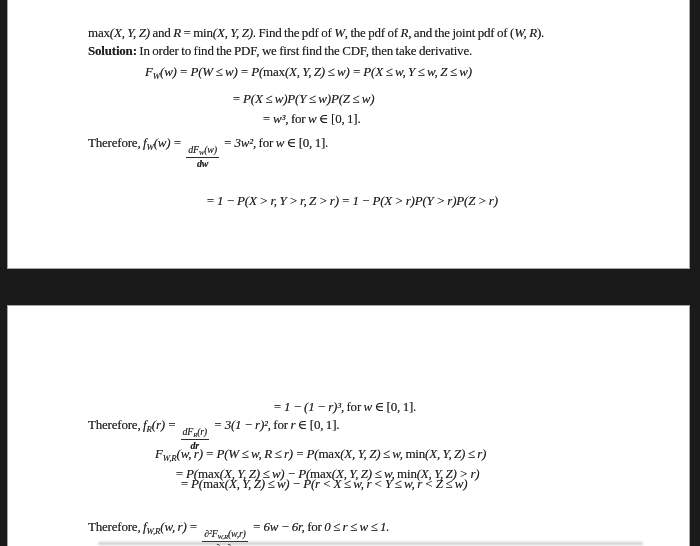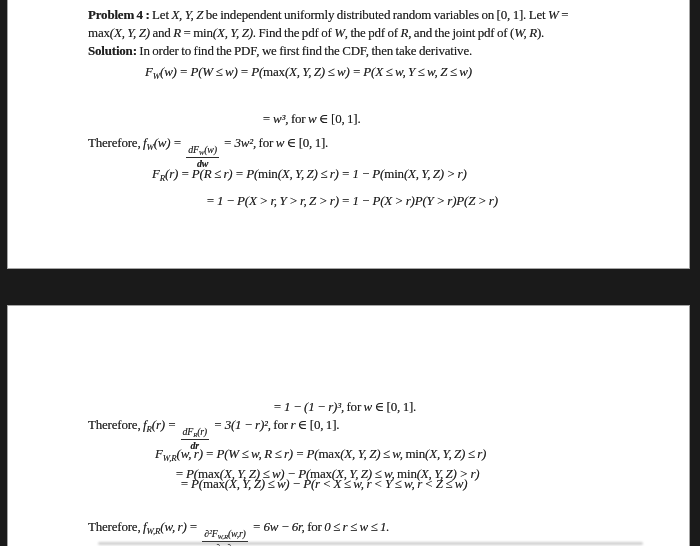--- a/index.html
+++ b/index.html
@@ -39,31 +39,30 @@
   .frac .den{padding:0 2px;font-weight:bold;}
   .smudge{
     position:absolute;background:#8a8a8a;opacity:0.4;filter:blur(1.2px);
     height:3px;border-radius:2px;
   }
 </style>
 </head>
 <body>
 
 <div class="page" id="page-top">
-  <div class="line" style="top:6px;left:80px;"><span class="s-b">Problem 4 :</span><span class="s-n"> Let </span><span class="s-m">X, Y, Z</span><span class="s-n"> be independent uniformly distributed random variables on [0, 1].  Let </span><span class="s-m">W</span><span class="s-n"> =</span></div>
   <div class="line" style="top:24px;left:80px;"><span class="s-n">max</span><span class="s-m">(X, Y, Z)</span><span class="s-n"> and </span><span class="s-m">R</span><span class="s-n"> = </span><span class="s-n">min</span><span class="s-m">(X, Y, Z)</span><span class="s-n">. Find the pdf of </span><span class="s-m">W</span><span class="s-n">, the pdf of </span><span class="s-m">R</span><span class="s-n">, and the joint pdf of (</span><span class="s-m">W, R</span><span class="s-n">).</span></div>
   <div class="line" style="top:42px;left:80px;"><span class="s-b">Solution:</span><span class="s-n"> In order to find the PDF, we first find the CDF, then take derivative.</span></div>
 
   <div class="line" style="top:63px;left:137px;"><span class="s-m">F</span><span class="s-sub">W</span><span class="s-m">(w) = P(W ≤ w) = P(</span><span class="s-n">max</span><span class="s-m">(X, Y, Z) ≤ w) = P(X ≤ w, Y ≤ w, Z ≤ w)</span></div>
+  <div class="line" style="top:90px;left:224px;"><span class="s-m">= P(X ≤ w)P(Y ≤ w)P(Z ≤ w)</span></div>
   <div class="line" style="top:110px;left:254px;"><span class="s-m">= w³, </span><span class="s-n">for </span><span class="s-m">w</span><span class="s-n"> ∈ [0, 1].</span></div>
   <div class="line" style="top:134px;left:80px;"><span class="s-n">Therefore, </span><span class="s-m">f</span><span class="s-sub">W</span><span class="s-m">(w) = </span><span class="frac">
         <span class="num"><span class="s-m">dF</span><span class="s-sub">W</span><span class="s-m">(w)</span></span>
         <span class="den"><span class="s-m">dw</span></span>
       </span><span class="s-m"> = 3w², </span><span class="s-n">for </span><span class="s-m">w</span><span class="s-n"> ∈ [0, 1].</span></div>
-  <div class="line" style="top:165px;left:144px;"><span class="s-m">F</span><span class="s-sub">R</span><span class="s-m">(r) = P(R ≤ r) = P(</span><span class="s-n">min</span><span class="s-m">(X, Y, Z) ≤ r) = 1 − P(</span><span class="s-n">min</span><span class="s-m">(X, Y, Z) &gt; r)</span></div>
   <div class="line" style="top:192px;left:152px;margin-left:46px;"><span class="s-m">= 1 − P(X &gt; r, Y &gt; r, Z &gt; r) = 1 − P(X &gt; r)P(Y &gt; r)P(Z &gt; r)</span></div>
 </div>
 
 <div class="page" id="page-bottom">
   <div class="line" style="top:92px;left:265px;"><span class="s-m">= 1 − (1 − r)³, </span><span class="s-n">for </span><span class="s-m">w</span><span class="s-n"> ∈ [0, 1].</span></div>
   <div class="line" style="top:110px;left:80px;"><span class="s-n">Therefore, </span><span class="s-m">f</span><span class="s-sub">R</span><span class="s-m">(r) = </span><span class="frac">
         <span class="num"><span class="s-m">dF</span><span class="s-sub">R</span><span class="s-m">(r)</span></span>
         <span class="den"><span class="s-m">dr</span></span>
       </span><span class="s-m"> = 3(1 − r)², </span><span class="s-n">for </span><span class="s-m">r</span><span class="s-n"> ∈ [0, 1].</span></div>
   <div class="line" style="top:139px;left:147px;"><span class="s-m">F</span><span class="s-sub">W,R</span><span class="s-m">(w, r) = P(W ≤ w, R ≤ r) = P(</span><span class="s-n">max</span><span class="s-m">(X, Y, Z) ≤ w, </span><span class="s-n">min</span><span class="s-m">(X, Y, Z) ≤ r)</span></div>

